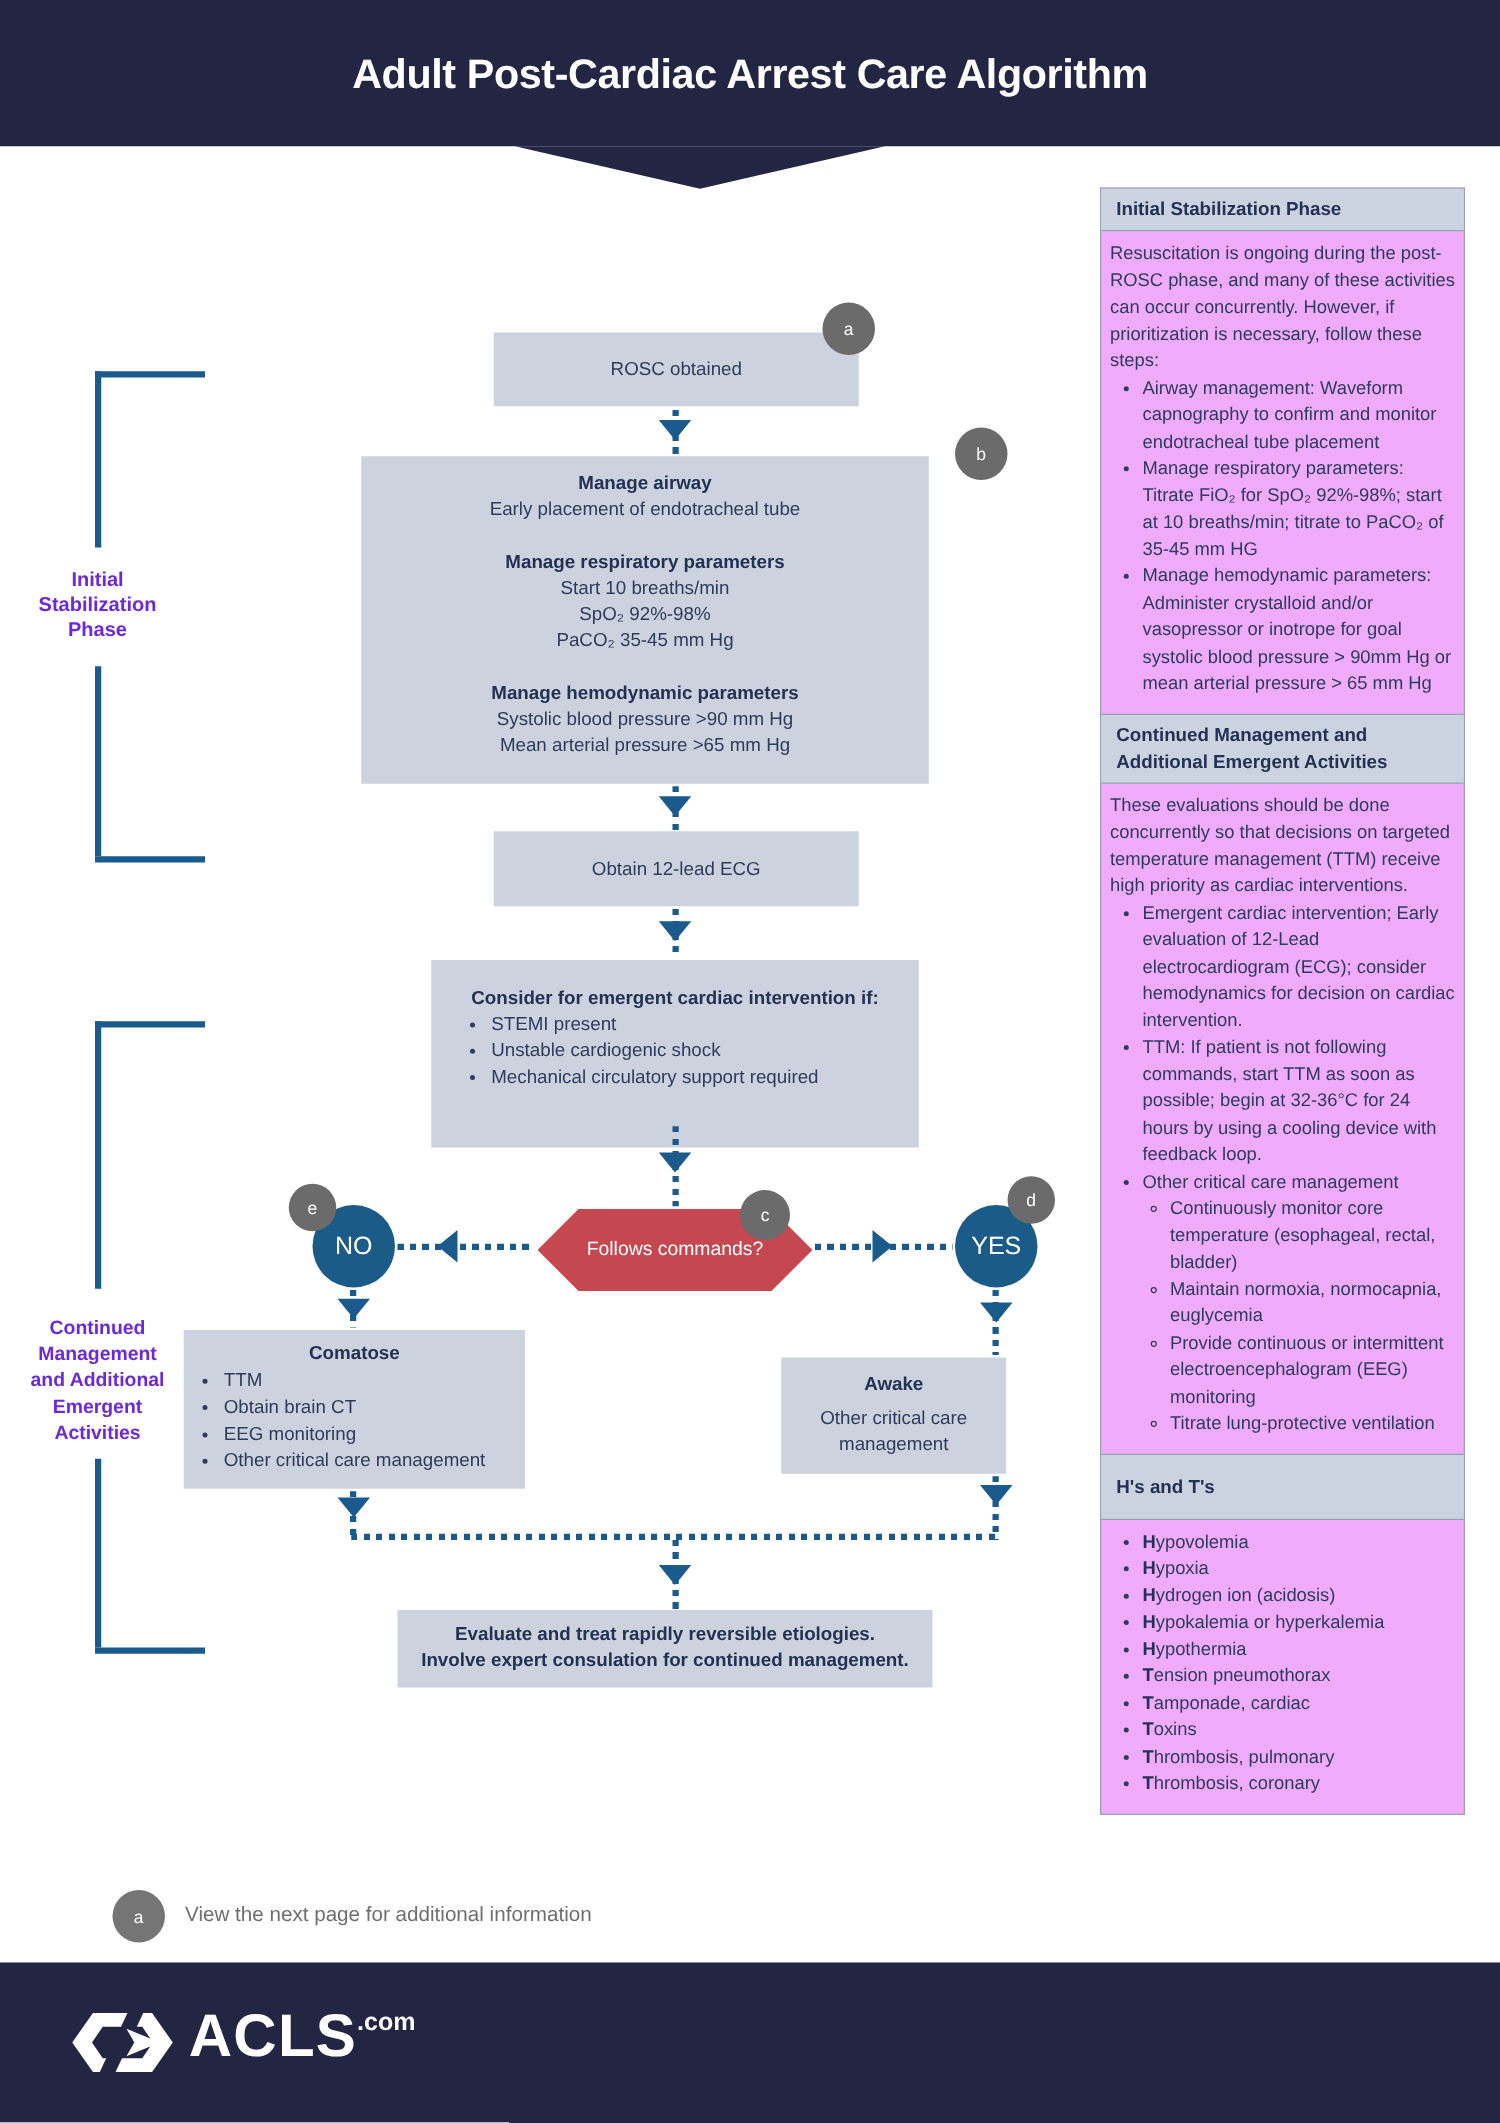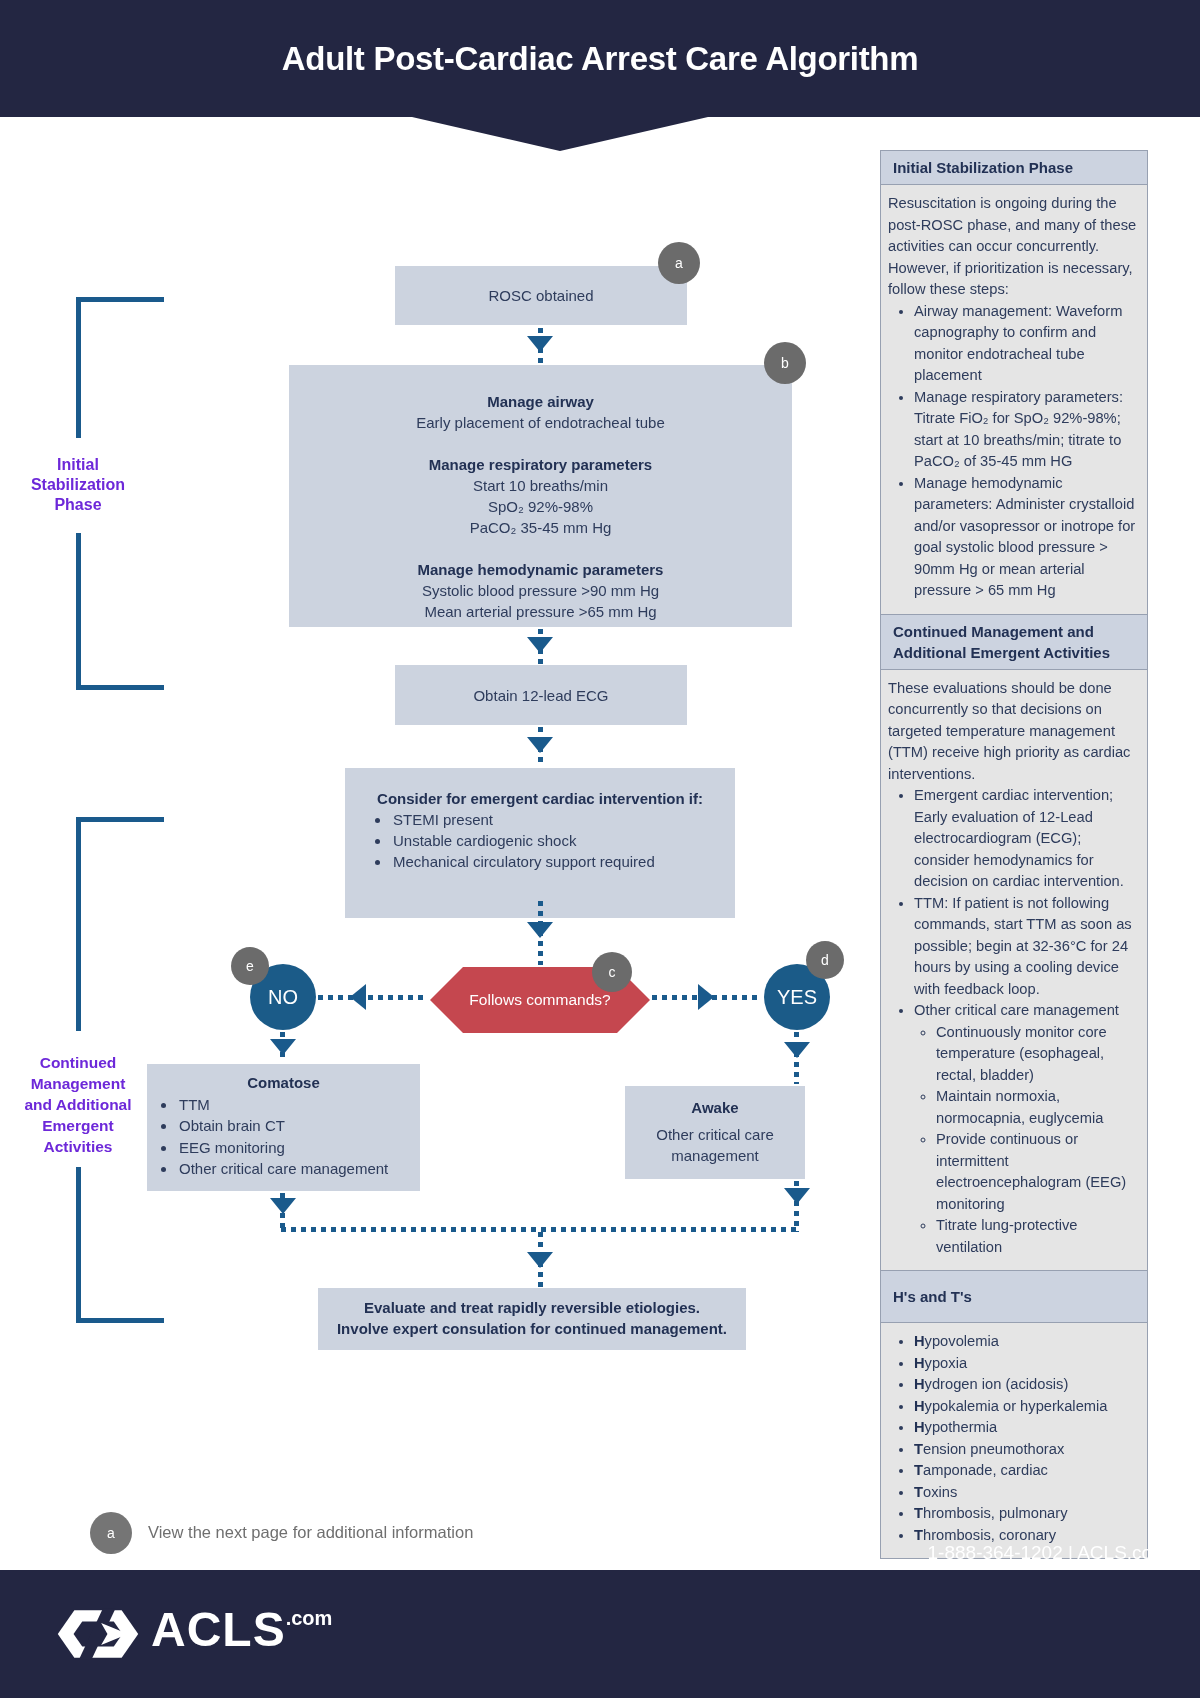--- a/index.html
+++ b/index.html
@@ -50,21 +50,21 @@
   .node{position:absolute;width:66px;height:66px;border-radius:50%;background:var(--node);color:#fff;
     display:flex;align-items:center;justify-content:center;font-size:20px;}
 
   
   .br-v{position:absolute;width:5px;background:var(--blue);}
   .br-h{position:absolute;height:5px;background:var(--blue);}
   .phase-label{position:absolute;text-align:center;font-weight:bold;color:#6d28d9;font-size:16px;line-height:20px;}
   .phase-label.small{font-size:15.5px;line-height:21px;}
 
   
-  .sidebar{position:absolute;left:880px;top:150px;width:268px;border:1.5px solid var(--pborder);background:#e5e5e5;}
+  .sidebar{position:absolute;left:880px;top:150px;width:292px;border:1.5px solid var(--pborder);background:#f0abfc;}
   .p-hd{background:#ccd3e0;border-bottom:1.5px solid var(--pborder);padding:6px 12px;font-weight:bold;font-size:15px;color:var(--txtb);line-height:21px;}
   .p-hd.mid{border-top:1.5px solid var(--pborder);}
   .p-hd.tall{padding:15px 12px;}
   .p-bd{padding:8px 7px 12px 7px;font-size:14.7px;line-height:21.5px;color:var(--txt);}
   .p-bd ul{list-style:disc;margin:0 0 0 4px;padding-left:22px;}
   .p-bd ul ul{list-style:circle;padding-left:22px;margin:0;}
   .hslist{list-style:disc;margin:4px 0 4px 10px;padding-left:22px;}
   .hslist li{line-height:21.5px;}
   .hslist b{color:var(--txtb);}
 
@@ -111,21 +111,21 @@
   <div class="br-h abs" style="left:76px;top:1318px;width:88px;"></div>
 
   <div class="fc-box single" style="left:395px;top:266px;width:292px;height:59px;">
     <span>ROSC obtained</span>
   </div>
   <div class="marker" style="left:658px;top:242px;width:42px;height:42px;">a</div>
 
   <div class="dv" style="left:538px;top:328px;height:36px;"></div>
   <div class="td" style="left:527px;top:336px;"></div>
 
-  <div class="fc-box" style="left:289px;top:365px;width:503px;height:262px;padding-top:26px;">
+  <div class="fc-box" style="left:289px;top:365px;width:454px;height:262px;padding-top:11px;">
     <div class="fc-sec">
       <div class="hd">Manage airway</div>
       <div>Early placement of endotracheal tube</div>
     </div>
     <div class="fc-sec">
       <div class="hd">Manage respiratory parameters</div>
       <div>Start 10 breaths/min</div>
       <div>SpO₂  92%-98%</div>
       <div>PaCO₂ 35-45 mm Hg</div>
     </div>

